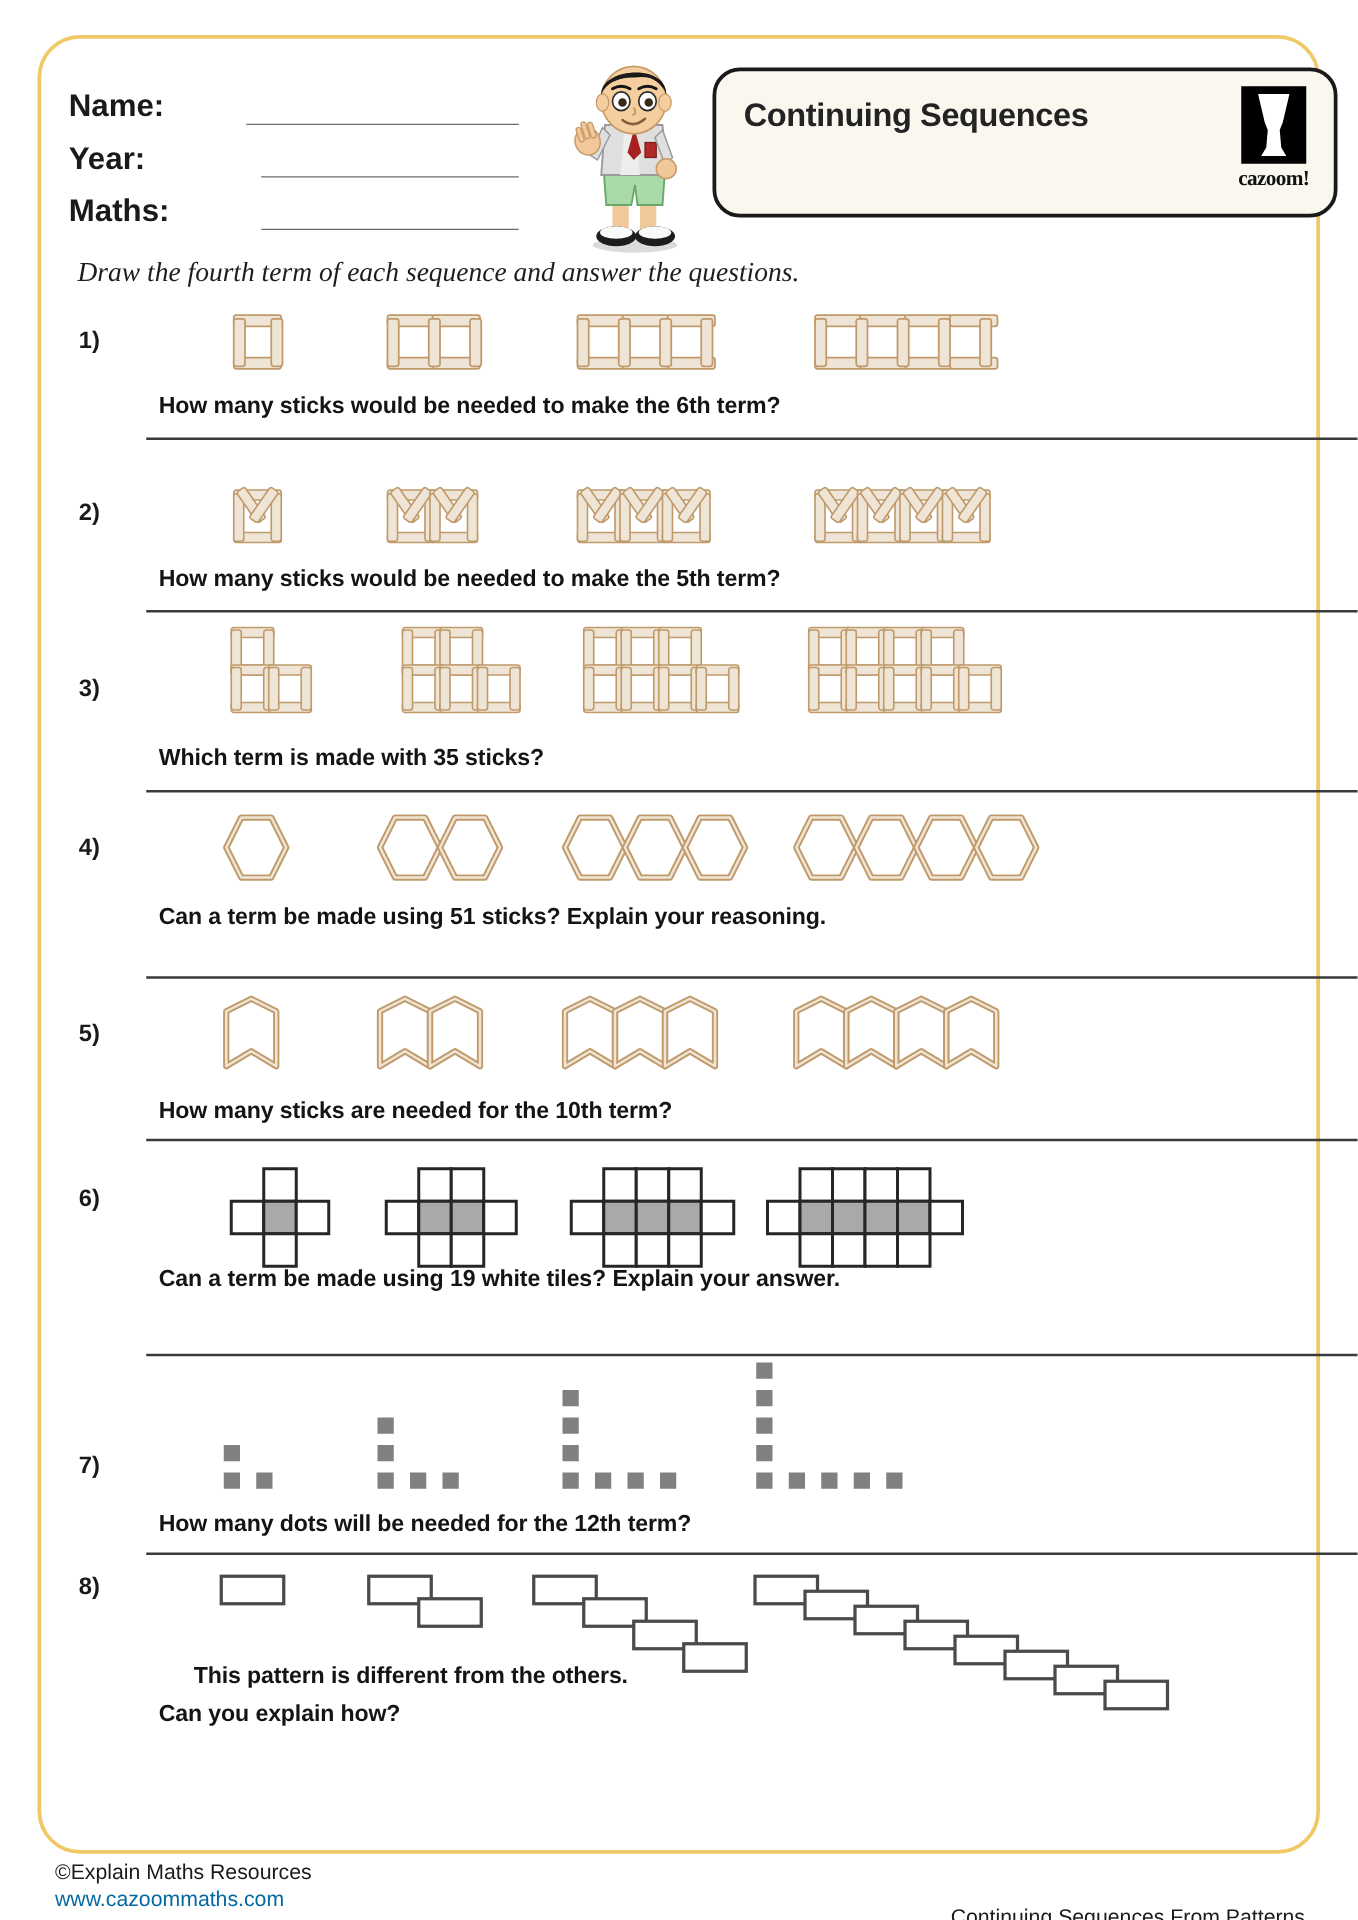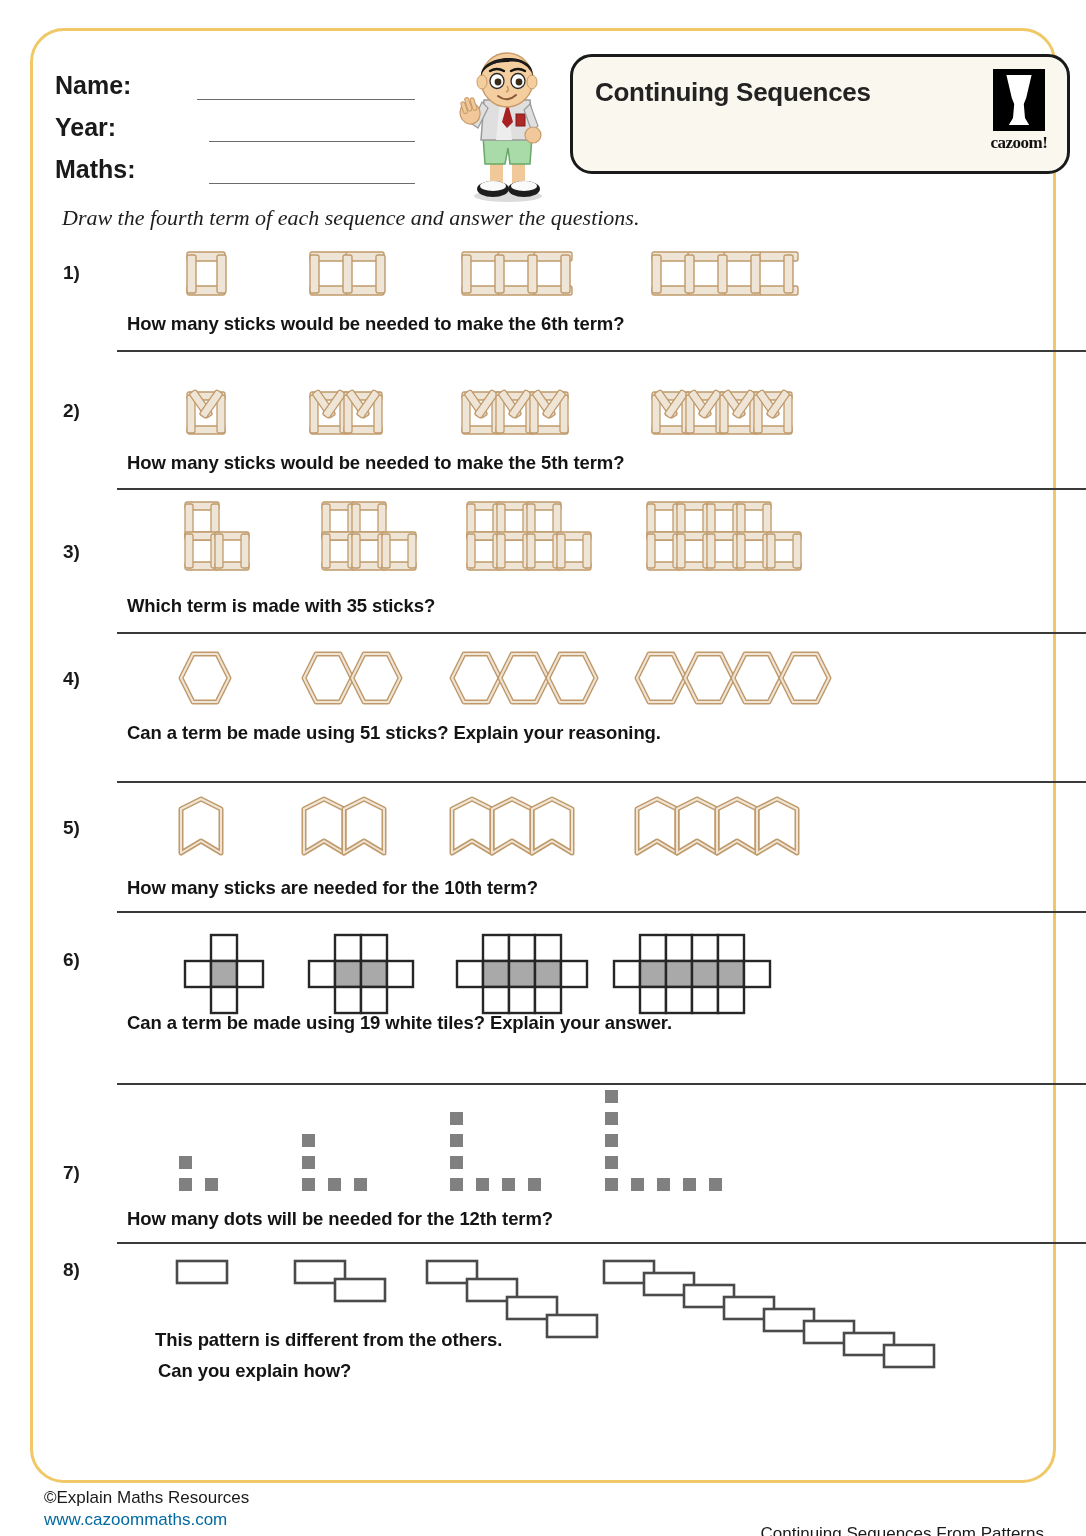--- a/index.html
+++ b/index.html
@@ -563,20 +563,20 @@
         <use href="#brick" x="80" y="24"></use>
           <use href="#brick" x="120" y="36"></use>
         <use href="#brick" x="160" y="48"></use>
           <use href="#brick" x="200" y="60"></use>
         <use href="#brick" x="240" y="72"></use>
           <use href="#brick" x="280" y="84"></use>
       </g>
     </svg>
   </div>
   <span class="qtext" style="top:74px;margin-left:28px;">This pattern is different from the others.</span>
-  <span class="qtext" style="top:105px;margin-left:31px;">Can you explain how?</span>
+  <span class="qtext" style="top:105px;">Can you explain how?</span>
 </div>
 
 <div class="footer">
   <span class="f-copy">©Explain Maths Resources</span>
   <span class="f-url">www.cazoommaths.com</span>
   <span class="f-right">Continuing Sequences From Patterns</span>
 </div>
 
 </body></html>

